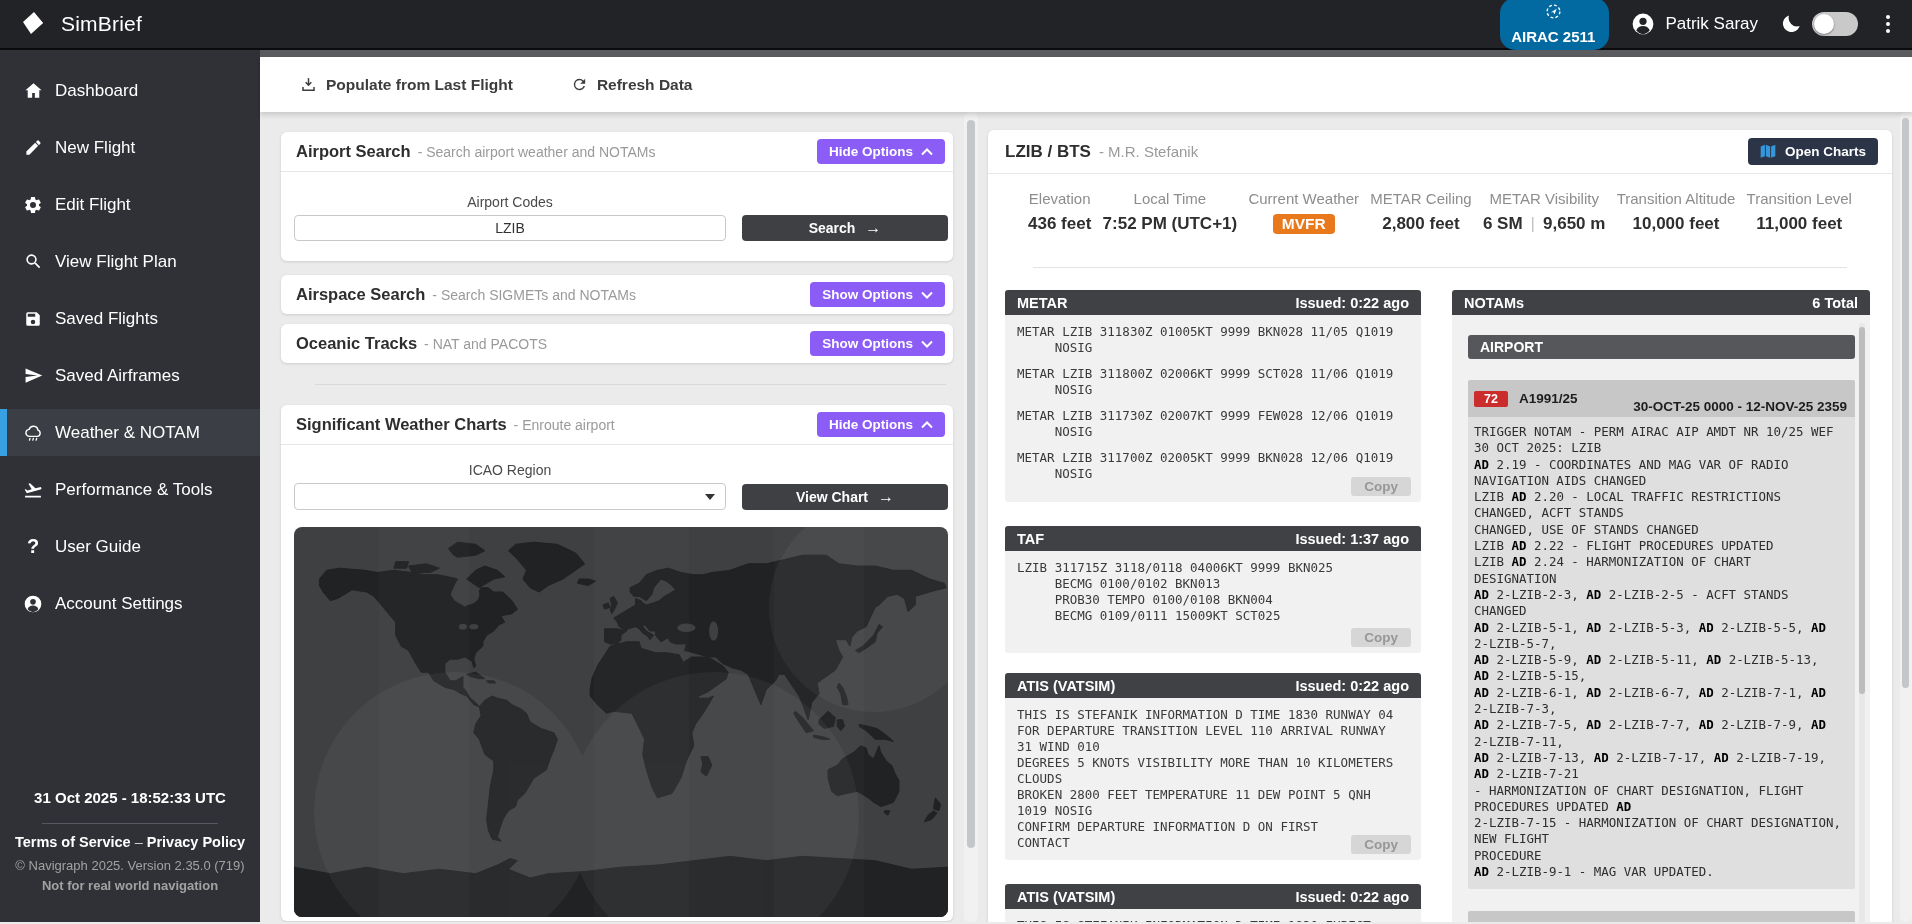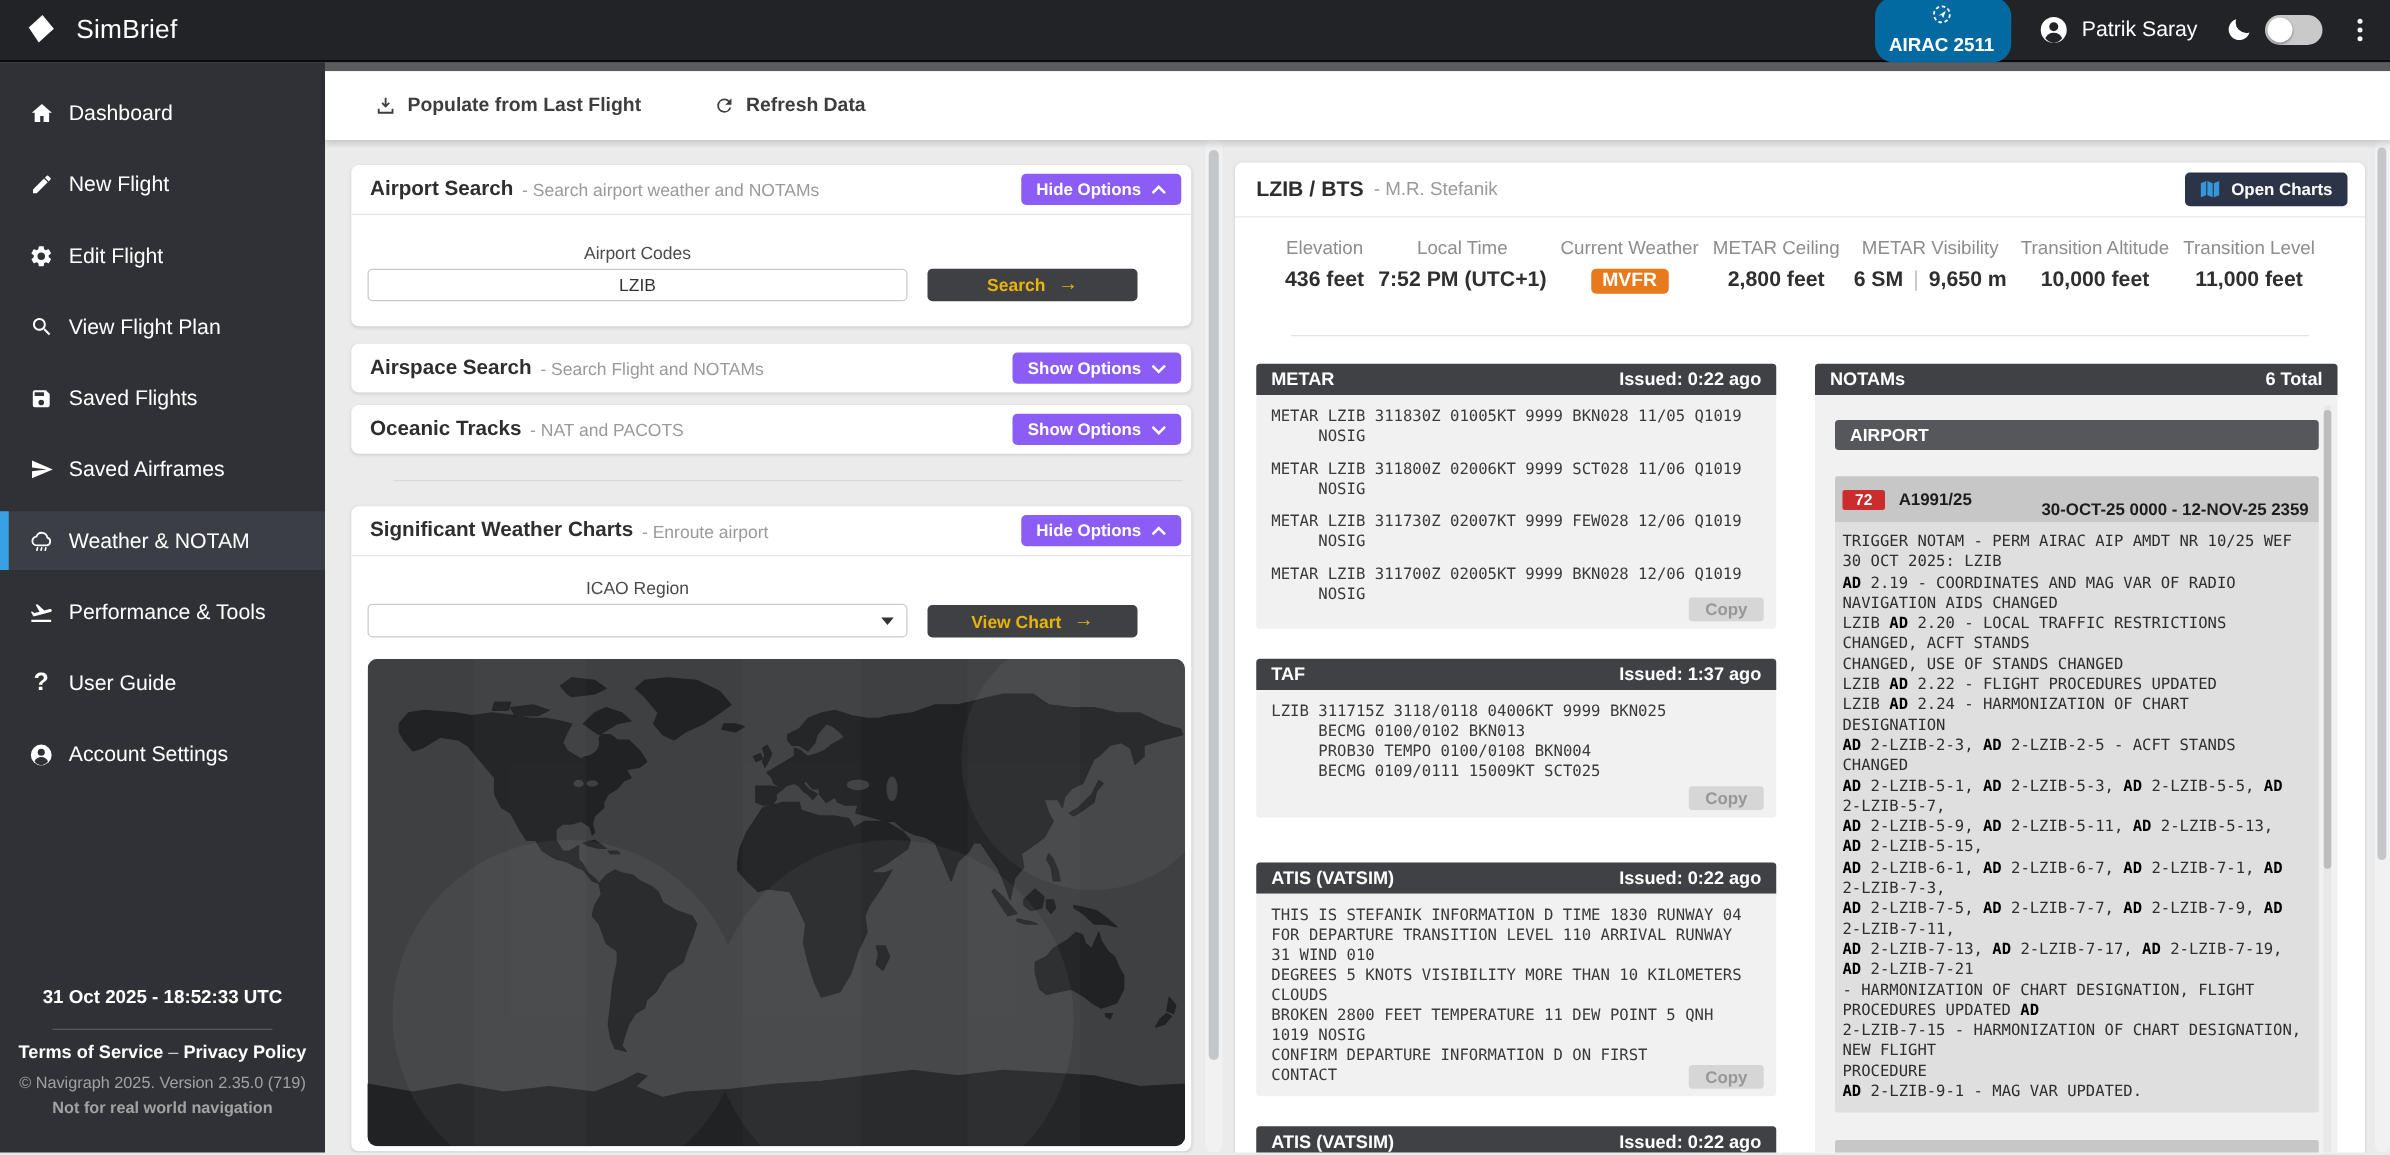--- a/index.html
+++ b/index.html
@@ -74,21 +74,21 @@
   .form-row { display:flex; gap:16px; }
   .field { width:432px; }
   .field-label { display:block; text-align:center; font-size:14px; color:#4a4a4a; margin-bottom:5px; }
   .text-input { width:100%; height:26px; border:1px solid #c9c9c9; border-radius:4px; text-align:center;
                 font-family:inherit; font-size:14px; color:#333; background:#fff; }
   .select-wrap { position:relative; }
   .select-input { width:100%; height:27px; border:1px solid #c9c9c9; border-radius:4px;
                   background:#fff; cursor:pointer; }
   .select-caret { position:absolute; right:11px; top:11px; width:0; height:0;
                   border-left:5px solid transparent; border-right:5px solid transparent; border-top:6px solid #333; }
-  .go-btn { align-self:flex-end; width:168px; height:26px; background:#3e4043; color:#eab308; border:none; border-radius:4px;
+  .go-btn { align-self:flex-end; width:206px; height:26px; background:#3e4043; color:#ffffff; border:none; border-radius:4px;
             font-family:inherit; font-size:14px; font-weight:700; cursor:pointer;
             display:flex; align-items:center; justify-content:center; gap:10px; }
   .go-btn .arrow { font-size:16px; font-weight:400; }
   .mb14 { margin-bottom:14px; }
   .mb10 { margin-bottom:10px; }
   .panel-divider { border:none; border-top:1px solid #d9d9d9; margin:21px 34px 20px 34px; }
   .swc-body { padding-top:17px; padding-bottom:4px; }
   .map-wrap { margin-top:17px; border-radius:8px; overflow:hidden; width:654px; }
 
   
@@ -113,21 +113,21 @@
   .wxpanel-h { background:#3f4144; color:#fff; border-radius:3px 3px 0 0; display:flex; justify-content:space-between;
                align-items:center; padding:3px 12px; font-size:14.5px; font-weight:700; min-height:25px; }
   .wxpanel-b { background:#f1f1f1; border-radius:0 0 3px 3px; padding:9px 12px; position:relative;
                font-family:"DejaVu Sans Mono", monospace; font-size:12.5px; line-height:16px; color:#3a3a3a; }
   .pre { white-space:pre-wrap; word-break:break-word; }
   .metar-entry { margin-bottom:10px; }
   .copy-btn { position:absolute; right:10px; bottom:6px; background:#d6d6d6; color:#979797; border:none; border-radius:3px;
               font-family:"Liberation Sans", sans-serif; font-size:13.5px; font-weight:700; padding:2px 13px; cursor:pointer; }
   .metar-body { min-height:187px; }
   .taf-body { min-height:102px; }
-  [data-name="taf-panel"] { margin-bottom:36px; }
+  [data-name="taf-panel"] { margin-bottom:20px; }
   .atis1-body { min-height:162px; }
   .atis2-body { min-height:120px; }
 
   .notam-panel-b { background:#f1f1f1; border-radius:0 0 3px 3px; padding:20px 15px 20px 16px; position:relative; height:650px; }
   .notam-group-h { background:#55575b; color:#ffffff; font-size:14px; font-weight:700; border-radius:3px;
                    padding:4px 12px; margin-bottom:21px; }
   .notam-item { margin-bottom:22px; }
   .notam-item-h { background:#c7c7c7; border-radius:2px 2px 0 0; display:flex; align-items:center; padding:3px 8px 3px 6px; gap:11px; }
   .notam-days { background:#cb2c2c; color:#fff; font-size:12.5px; font-weight:700; border-radius:2px; padding:1px 10px; }
   .notam-id { font-size:13.5px; font-weight:700; color:#1d1d1d; }
@@ -327,21 +327,21 @@
                 <span>Search</span>
                 <span class="arrow" data-name="arrow-right-icon">→</span>
               </button>
             </div>
           </div>
         </div>
 
         <div class="card mb10" data-name="airspace-search-card">
           <div class="card-head">
             <span class="card-title" data-name="airspace-search-title">Airspace Search</span>
-            <span class="card-sub" data-name="airspace-search-subtitle">- Search Flight and NOTAMs</span>
+            <span class="card-sub" data-name="airspace-search-subtitle">- Search SIGMETs and NOTAMs</span>
             <button class="opt-btn" data-name="airspace-search-toggle-button">
               <span>Show Options</span>
               <svg data-name="chevron-down-icon" width="12" height="8" viewBox="0 0 12 8" fill="none" stroke="#fff" stroke-width="2">
                   <path d="m1 1.5 5 5 5-5"></path>
                 </svg>
             </button>
           </div>
         </div>
 
         <div class="card" data-name="oceanic-tracks-card">

